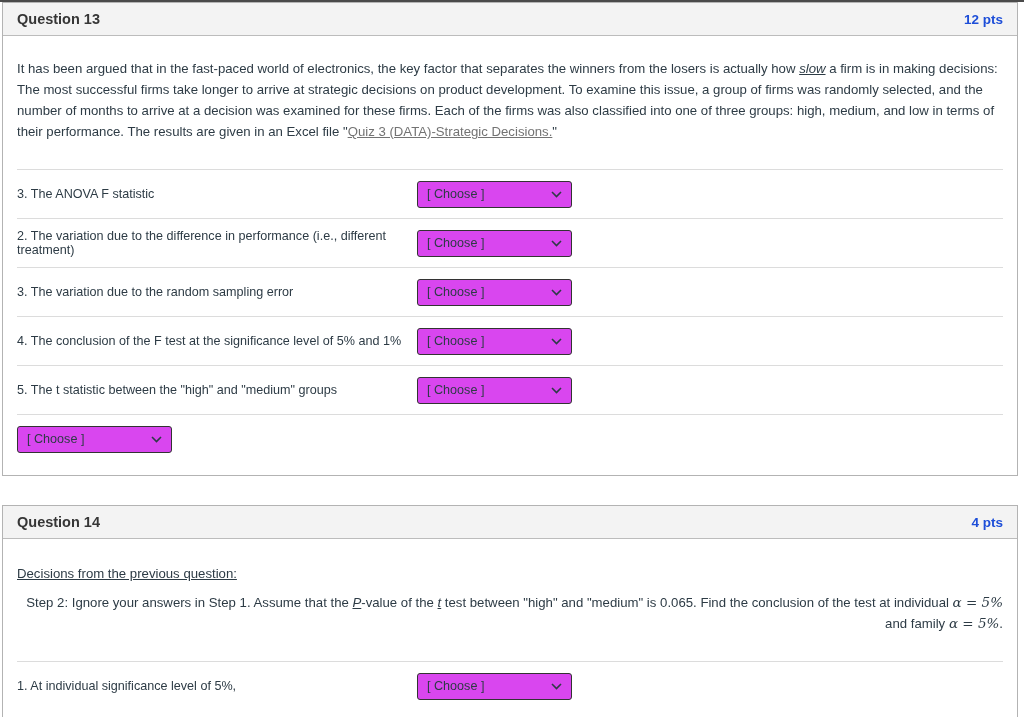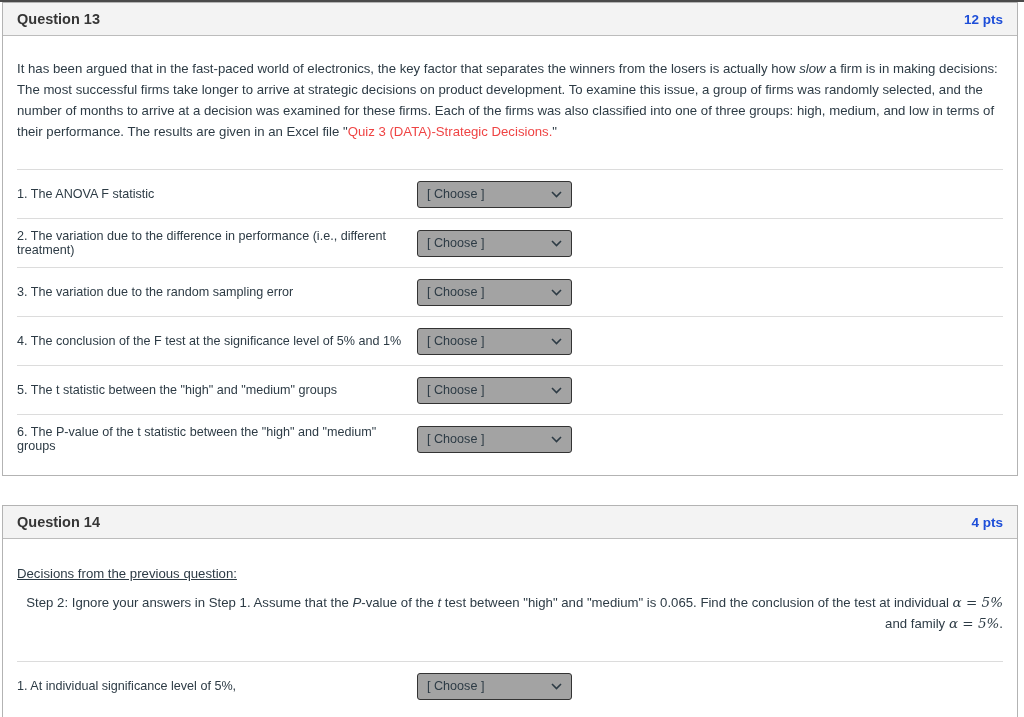--- a/index.html
+++ b/index.html
@@ -29,23 +29,24 @@
   .q-pts { font-size: 13.5px; font-weight: 600; color: #1d4ed8; }
 
   .q-content { padding: 0 14px 12px 14px; }
 
   .q-paragraph {
     margin-top: 22px;
     font-size: 13.2px;
     line-height: 21px;
     color: #2d3b45;
   }
-  .italic { font-style: italic; }
+  .italic { font-style: italic; text-decoration: underline; }
   .data-link {
-    color: #ef4444;
+    color: #737373;
+    text-decoration: underline;
     cursor: pointer;
   }
   .step-line { margin-top: 16px; font-size: 13.2px; line-height: 21px; }
   .underlined { text-decoration: underline; }
 
   .rows { margin-top: 27px; }
   .q-row {
     height: 49px;
     border-top: 1px solid #dcdcdc;
     display: grid;
@@ -53,21 +54,21 @@
     align-items: center;
     font-size: 12.6px;
   }
   .row-label { padding-right: 10px; color: #2d3b45; }
 
   .choose-select {
     width: 155px;
     height: 27px;
     border: 1px solid #333333;
     border-radius: 3px;
-    background: #a3a3a3;
+    background: #d946ef;
     display: flex;
     align-items: center;
     justify-content: space-between;
     padding: 0 9px;
     font-size: 12.6px;
     color: #2d3b45;
     cursor: pointer;
   }
   .chevron { display: inline-flex; align-items: center; }
 
@@ -90,21 +91,21 @@
     <span class="q-title">Question 13</span>
     <span class="q-pts">12 pts</span>
   </div>
   <div class="q-content">
     <div class="q-paragraph">
       <span>It has been argued that in the fast-paced world of electronics, the key factor that separates the winners from the losers is actually how </span><span class="italic">slow</span><span> a firm is in making decisions: The most successful firms take longer to arrive at strategic decisions on product development. To examine this issue, a group of firms was randomly selected, and the number of months to arrive at a decision was examined for these firms. Each of the firms was also classified into one of three groups: high, medium, and low in terms of their performance. The results are given in an Excel file "</span><a class="data-link">Quiz 3 (DATA)-Strategic Decisions.</a><span>"</span>
     </div>
 
     <div class="rows">
       <div class="q-row">
-        <span class="row-label">1. The ANOVA F statistic</span>
+        <span class="row-label">3. The ANOVA F statistic</span>
         <div class="choose-select">
           <span>[ Choose ]</span>
           <span class="chevron">
               <svg width="11" height="7" viewBox="0 0 11 7">
                 <path d="M1 1l4.5 4.5L10 1" fill="none" stroke="#2d3b45" stroke-width="1.6"></path>
               </svg>
             </span>
         </div>
       </div>
       <div class="q-row">
@@ -145,21 +146,20 @@
         <div class="choose-select">
           <span>[ Choose ]</span>
           <span class="chevron">
               <svg width="11" height="7" viewBox="0 0 11 7">
                 <path d="M1 1l4.5 4.5L10 1" fill="none" stroke="#2d3b45" stroke-width="1.6"></path>
               </svg>
             </span>
         </div>
       </div>
       <div class="q-row">
-        <span class="row-label">6. The P-value of the t statistic between the "high" and "medium" groups</span>
         <div class="choose-select">
           <span>[ Choose ]</span>
           <span class="chevron">
               <svg width="11" height="7" viewBox="0 0 11 7">
                 <path d="M1 1l4.5 4.5L10 1" fill="none" stroke="#2d3b45" stroke-width="1.6"></path>
               </svg>
             </span>
         </div>
       </div>
     </div>

